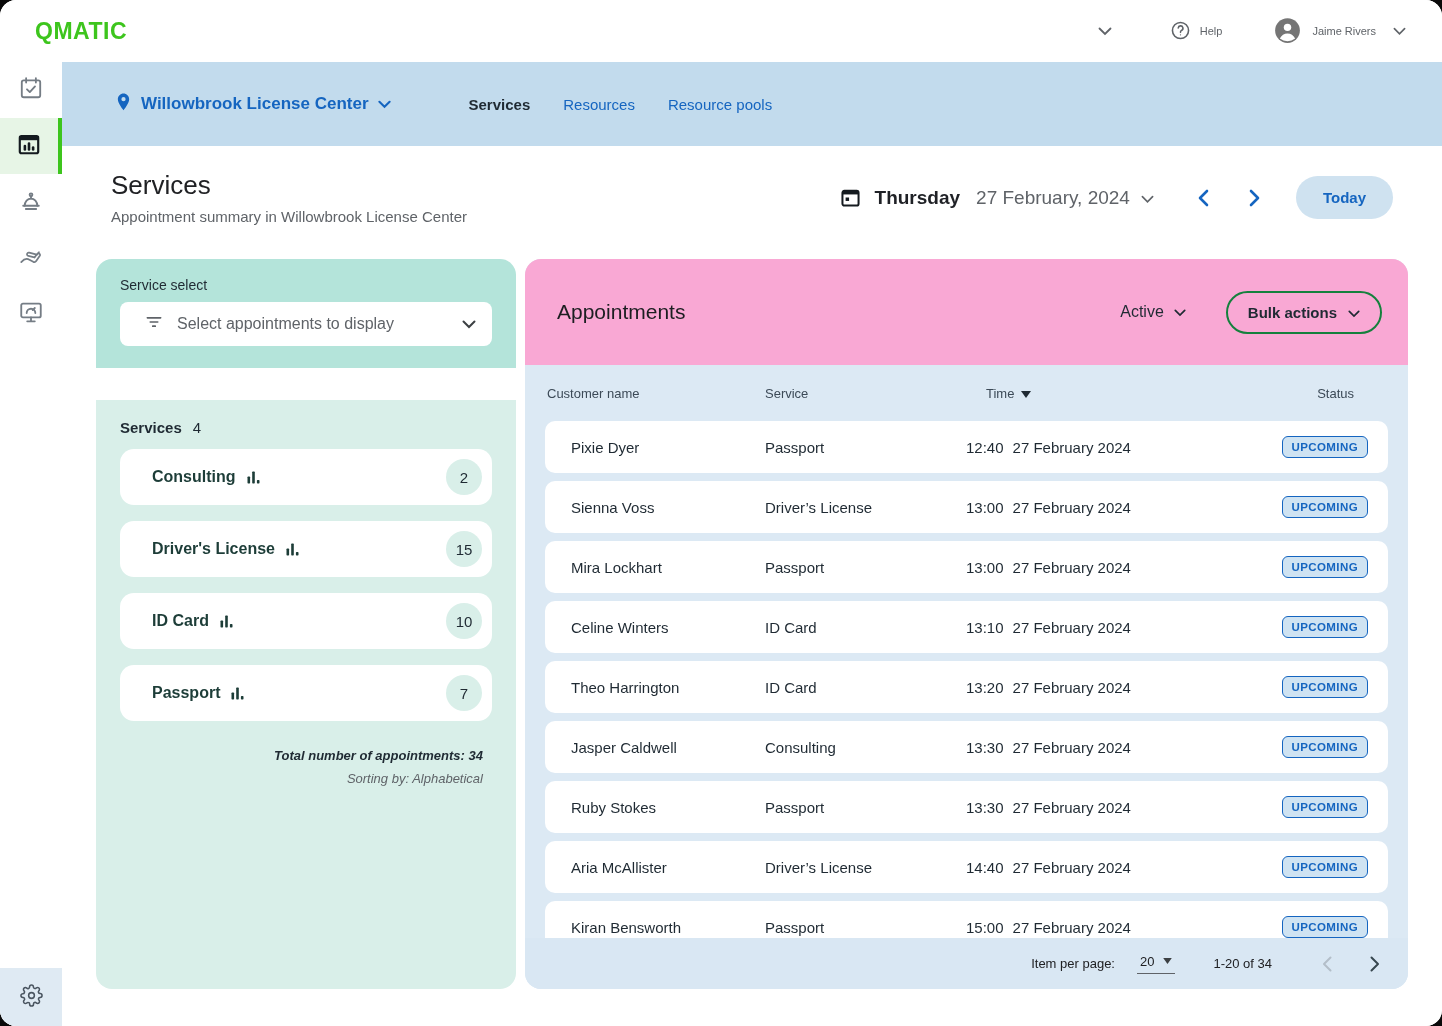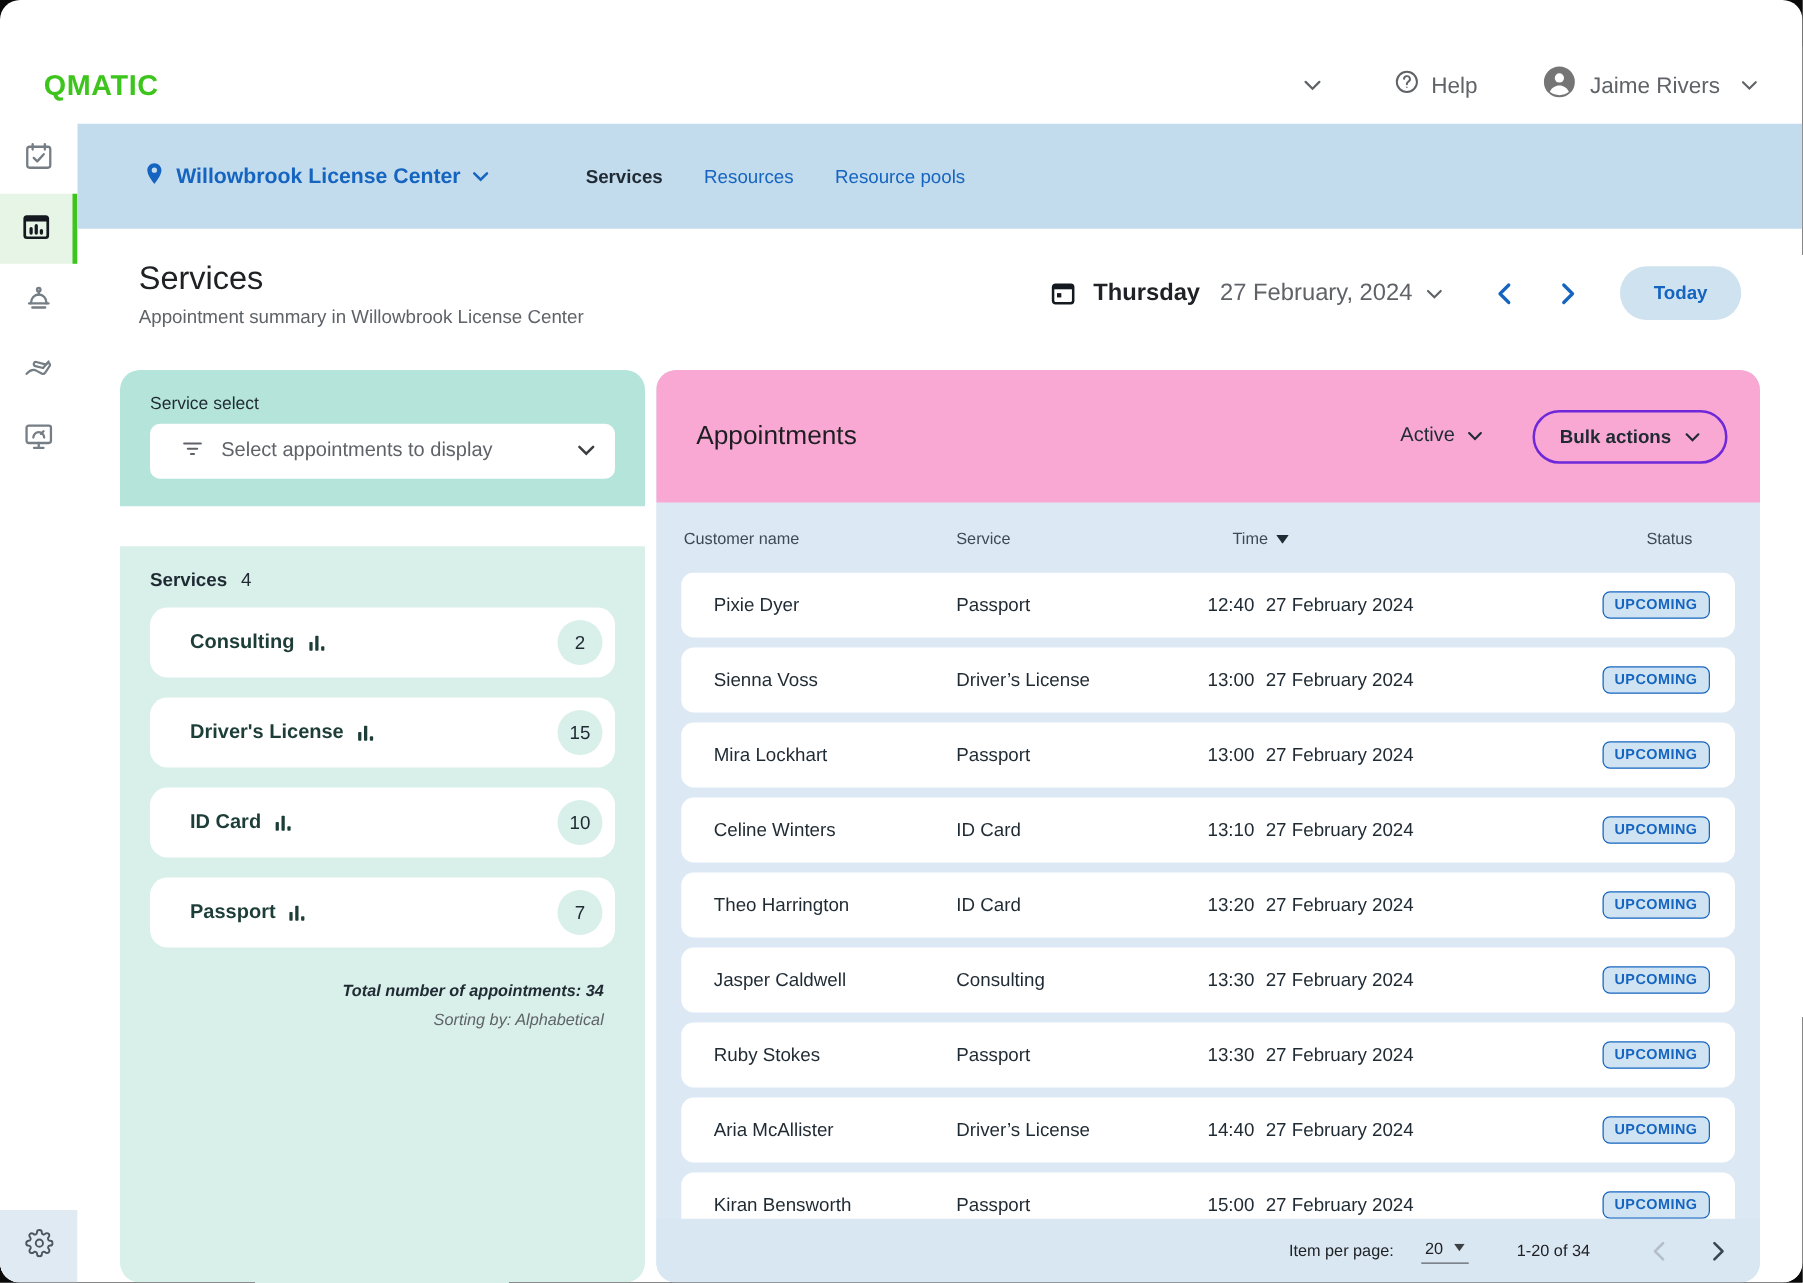--- a/index.html
+++ b/index.html
@@ -1,23 +1,23 @@
 <!DOCTYPE html>
 <html><head>
 <meta charset="utf-8">
 <style>
   * { box-sizing: border-box; margin: 0; padding: 0; }
   html,body { background:#0a0a0a; }
   body { font-family:"Liberation Sans", sans-serif; width:1442px; height:1026px; }
   .app { width:1442px; height:1026px; background:#fff; border-radius:16px; overflow:hidden; display:flex; flex-direction:column; }
 
   
-  .topbar { height:62px; flex-shrink:0; display:flex; align-items:center; padding:0 36px 0 35px; background:#fff;margin-top:37px; }
+  .topbar { height:62px; flex-shrink:0; display:flex; align-items:center; padding:0 36px 0 35px; background:#fff; }
   .logo { color:#3dc51d; font-size:23px; font-weight:900; letter-spacing:.5px; }
-  .topbar-right { margin-left:auto; display:flex; align-items:center; color:#5f6368; font-size:18px; }
+  .topbar-right { margin-left:auto; display:flex; align-items:center; color:#5f6368; font-size:11px; }
   .tb-chev { display:flex; align-items:center; margin-right:58px; cursor:pointer; }
   .help-group { display:flex; align-items:center; gap:9px; margin-right:52px; cursor:pointer; }
   .user-group { display:flex; align-items:center; gap:11px; cursor:pointer; }
   .user-group .uchev { margin-left:6px; display:flex; }
 
   
   .app-body { display:flex; height:968px; }
   .sidebar { width:62px; flex-shrink:0; background:#fff; display:flex; flex-direction:column; }
   .sb-item { height:56px; display:flex; align-items:center; justify-content:center; color:#757d85; cursor:pointer; }
   .sb-item.active { background:#e7f5e6; border-right:4px solid #3dc51d; color:#141a1f; }
@@ -63,21 +63,21 @@
   .sc-count { margin-left:auto; width:36px; height:36px; border-radius:50%; background:#d9efe9; display:flex; align-items:center; justify-content:center; font-size:15px; color:#1f2a33; }
   .lp-totals { margin-top:27px; text-align:right; font-size:13px; padding-right:9px;font-style:italic; }
   .lp-total { font-weight:700; color:#1f2a33; }
   .lp-sorting { margin-top:8px; color:#5f6368; }
 
   .right-panel { flex:1; min-width:0; border-radius:16px; overflow:hidden; position:relative; display:flex; flex-direction:column; background:#dce9f4; }
   .ap-head { background:#f9a8d4; height:106px; flex-shrink:0; display:flex; align-items:center; padding:0 26px 0 32px; }
   .ap-title { font-size:21px; font-weight:400; color:#1c1e21; }
   .ap-head-right { margin-left:auto; display:flex; align-items:center; gap:40px; }
   .active-filter { background:none; border:none; font-size:16px; color:#1f2a33; font-family:inherit; display:flex; gap:10px; align-items:center; cursor:pointer; }
-  .bulk-btn { background:transparent; border:2px solid #6d28d9; border-radius:22px; padding:11px 20px; font-size:15px; font-weight:600; color:#1f2a33; font-family:inherit; display:flex; gap:11px; align-items:center; cursor:pointer; }
+  .bulk-btn { background:transparent; border:2px solid #15803d; border-radius:22px; padding:11px 20px; font-size:15px; font-weight:600; color:#1f2a33; font-family:inherit; display:flex; gap:11px; align-items:center; cursor:pointer; }
 
   .ap-cols { height:56px; flex-shrink:0; display:grid; grid-template-columns:218px 221px 1fr auto; align-items:center; padding:0 54px 0 22px; font-size:13px; color:#3c4a57; }
   .time-col { display:flex; gap:7px; align-items:center; }
   .status-col { justify-self:end; }
 
   .ap-body { flex:1; overflow:hidden; padding:0 20px; }
   .ap-row { background:#fff; border-radius:10px; height:52px; margin-bottom:8px; display:grid; grid-template-columns:194px 201px 1fr auto; align-items:center; padding:0 20px 0 26px; font-size:15px; color:#1f2a33; cursor:pointer; }
   .c-time { display:flex; gap:9px; }
   .c-status { justify-self:end; display:flex; }
   .badge { border:1.5px solid #1565c0; background:#cfe3f2; color:#1565c0; font-size:11.5px; font-weight:700; letter-spacing:.4px; border-radius:6px; padding:4px 9px; }

